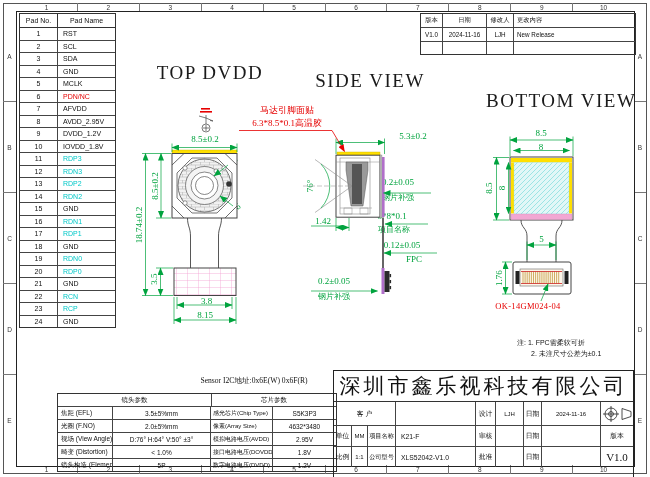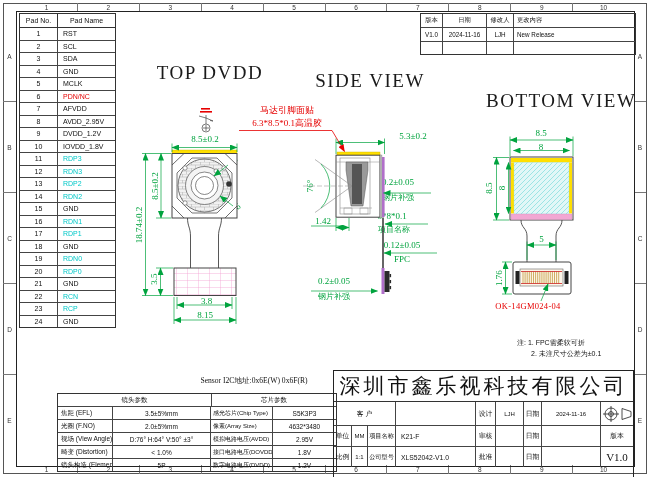--- a/index.html
+++ b/index.html
@@ -262,21 +262,21 @@
 <div class="redtxt" style="left:247px;top:105px;width:80px;font-size:9px;">马达引脚面贴</div>
 <div class="redtxt" style="left:238px;top:118px;width:98px;font-size:9px;">6.3*8.5*0.1高温胶</div>
 <div class="dim" style="left:385px;top:131px;width:56px;font-family:Liberation Serif, serif;">5.3±0.2</div>
 <div class="dim dimr" style="left:298px;top:181px;width:24px;">76°</div>
 <div class="dim" style="left:307px;top:216px;width:32px;">1.42</div>
 <div class="dim" style="left:372px;top:177px;width:52px;">0.2±0.05</div>
 <div class="dim dimcn" style="left:374px;top:193px;width:48px;">钢片补强</div>
 <div class="dim" style="left:368px;top:211px;width:48px;">8*8*0.1</div>
 <div class="dim dimcn" style="left:370px;top:225px;width:48px;">项目名称</div>
 <div class="dim" style="left:374px;top:240px;width:56px;">0.12±0.05</div>
-<div class="dim" style="left:384px;top:254px;width:36px;">FPC</div>
+<div class="dim" style="left:396px;top:254px;width:36px;">FPC</div>
 <div class="dim" style="left:308px;top:276px;width:52px;">0.2±0.05</div>
 <div class="dim dimcn" style="left:310px;top:292px;width:48px;">钢片补强</div>
 
 <div class="dim" style="left:515px;top:128px;width:52px;">8.5</div>
 <div class="dim" style="left:515px;top:142px;width:52px;">8</div>
 <div class="dim dimr" style="left:476px;top:183px;width:26px;">8.5</div>
 <div class="dim dimr" style="left:489px;top:183px;width:26px;">8</div>
 <div class="dim" style="left:527px;top:234px;width:29px;">5</div>
 <div class="dim dimr" style="left:485px;top:273px;width:28px;">1.76</div>
 <div class="redtxt" style="left:486px;top:301px;width:84px;font-size:8.5px;letter-spacing:0.3px;">OK-14GM024-04</div>

